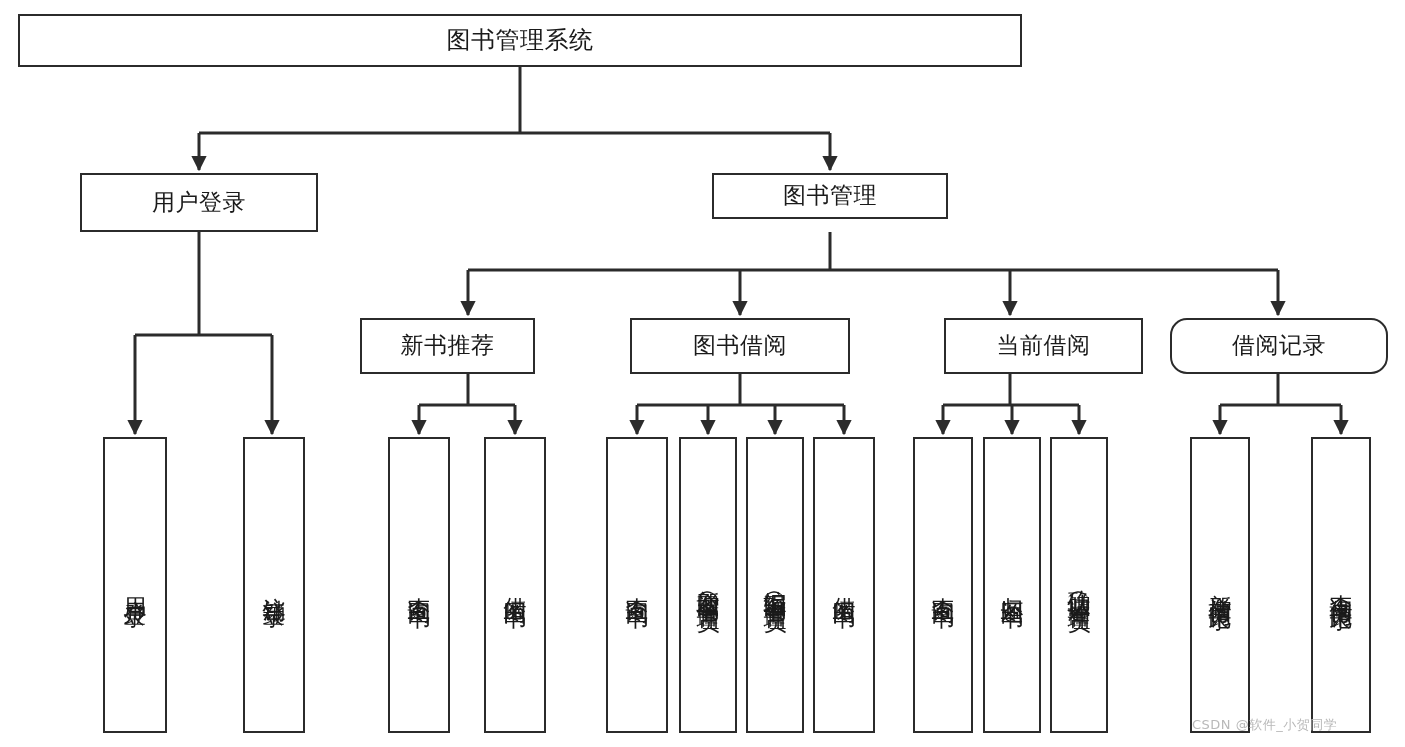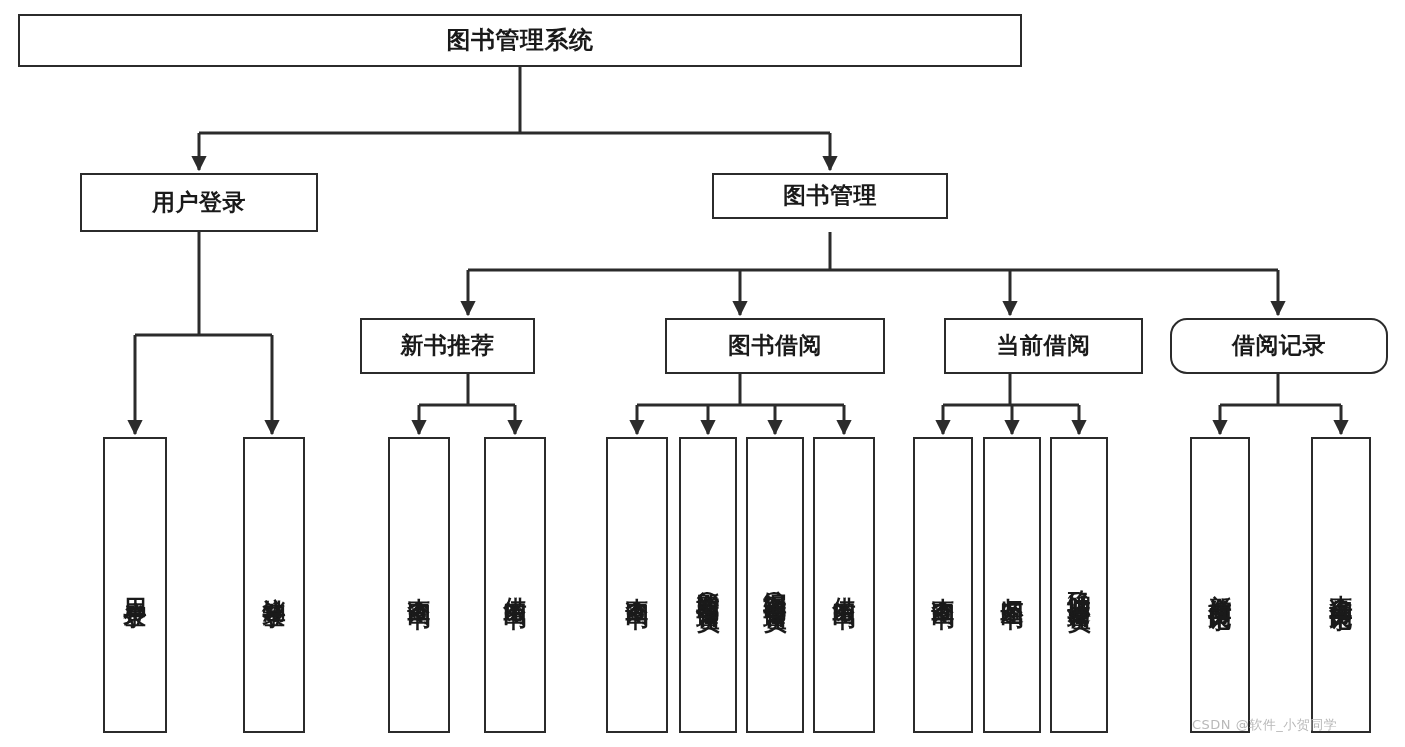--- a/index.html
+++ b/index.html
@@ -33,21 +33,20 @@
     background: #ffffff;
     display: flex;
     align-items: center;
     justify-content: center;
     color: #1a1a1a;
   }
   .node .label {
     display: block;
     line-height: 1.18;
     white-space: nowrap;
-    font-weight: bold;
   }
   
   .node.horiz .label {
     font-size: 23px;
     letter-spacing: 0.5px;
   }
   .node.root .label {
     font-size: 24px;
   }
   
@@ -138,21 +137,21 @@
   <div class="node horiz" style="left:80px; top:173px; width:238px; height:59px;">
     <span class="label">用户登录</span>
   </div>
   <div class="node horiz" style="left:712px; top:173px; width:236px; height:46px;">
     <span class="label">图书管理</span>
   </div>
 
   <div class="node horiz" style="left:360px; top:318px; width:175px; height:56px;">
     <span class="label">新书推荐</span>
   </div>
-  <div class="node horiz" style="left:630px; top:318px; width:220px; height:56px;margin-left:35px;">
+  <div class="node horiz" style="left:630px; top:318px; width:220px; height:56px;">
     <span class="label">图书借阅</span>
   </div>
   <div class="node horiz" style="left:944px; top:318px; width:199px; height:56px;">
     <span class="label">当前借阅</span>
   </div>
   <div class="node horiz" style="left:1170px; top:318px; width:218px; height:56px;border-radius:17px;">
     <span class="label">借阅记录</span>
   </div>
 
   <div class="node vert" style="left:103px; top:437px; width:64px; height:296px;">

